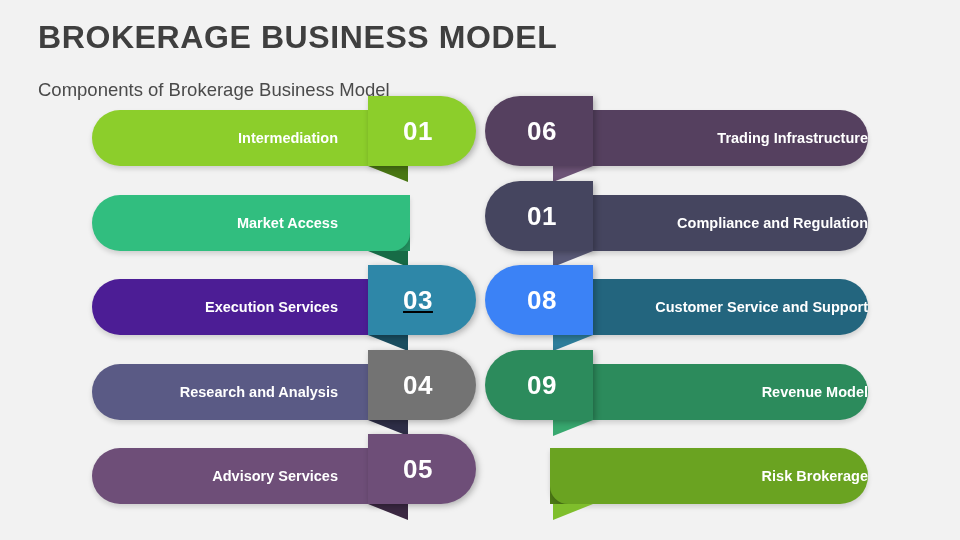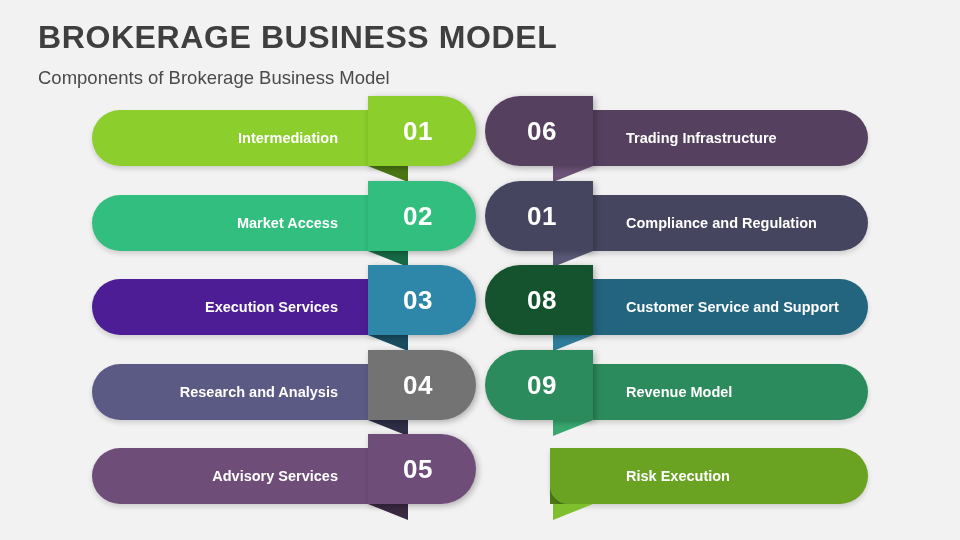--- a/index.html
+++ b/index.html
@@ -34,21 +34,21 @@
     font-weight: bold;
     color: #3f3f3f;
     letter-spacing: 0.6px;
     line-height: 42px;
     white-space: nowrap;
   }
   #subtitle {
     font-size: 18.5px;
     color: #4a4a4a;
     line-height: 26px;
-    margin-top: 7px;
+    margin-top: 19px;
     white-space: nowrap;
   }
 
   
   .row {
     position: absolute;
     height: 64px;
   }
   .row.left  { left: 92px;  width: 383px; }
   .row.right { left: 485px; width: 383px; }
@@ -71,21 +71,21 @@
     justify-content: flex-end;
     padding-right: 72px;
     box-shadow: 0 3px 5px rgba(0,0,0,0.14);
   }
   .row.right .bar {
     left: 65px;
     right: 0;
     border-top-right-radius: 28px;
     border-bottom-right-radius: 28px;
     border-bottom-left-radius: 18px;
-    justify-content: flex-start;
+    justify-content: flex-end;
     padding-left: 76px;
     box-shadow: 0 3px 5px rgba(0,0,0,0.14);
   }
 
   
   .overlap {
     position: absolute;
     top: 14px;
     height: 56px;
     width: 78px;
@@ -173,31 +173,28 @@
         <div class="badge" style="background: rgb(140, 206, 43);">
           <span class="badge-num">01</span>
         </div>
       </div>
       <div class="row left" style="top: 181px;">
         <div class="overlap" style="background: rgb(35, 145, 96);"></div>
         <div class="bar" style="background: rgb(49, 190, 127);">
           <div class="bar-label">Market Access</div>
         </div>
         <div class="fold" style="background: rgb(23, 107, 70);"></div>
-        <div class="badge" style="background: rgb(49, 190, 127);">
-          <span class="badge-num">02</span>
-        </div>
       </div>
       <div class="row left" style="top: 265px;">
         <div class="overlap" style="background: rgb(37, 106, 130);"></div>
         <div class="bar" style="background: #4c1d95;">
           <div class="bar-label">Execution Services</div>
         </div>
         <div class="fold" style="background: rgb(26, 77, 96);"></div>
-        <div class="badge" style="background: rgb(46, 135, 168);">
+        <div class="badge" style="background: rgb(46, 135, 168); text-decoration: underline;">
           <span class="badge-num">03</span>
         </div>
       </div>
       <div class="row left" style="top: 350px;">
         <div class="overlap" style="background: rgb(67, 67, 101);"></div>
         <div class="bar" style="background: rgb(90, 90, 133);">
           <div class="bar-label">Research and Analysis</div>
         </div>
         <div class="fold" style="background: rgb(46, 46, 71);"></div>
         <div class="badge" style="background: #737373;">
@@ -233,36 +230,36 @@
         <div class="badge" style="background: rgb(69, 69, 95);">
           <span class="badge-num">01</span>
         </div>
       </div>
       <div class="row right" style="top: 265px;">
         <div class="overlap" style="background: rgb(22, 75, 96);"></div>
         <div class="bar" style="background: rgb(35, 101, 126);">
           <div class="bar-label">Customer Service and Support</div>
         </div>
         <div class="fold" style="background: rgb(46, 126, 155);"></div>
-        <div class="badge" style="background: #14532d;">
+        <div class="badge" style="background: #3b82f6;">
           <span class="badge-num">08</span>
         </div>
       </div>
       <div class="row right" style="top: 350px;">
         <div class="overlap" style="background: rgb(28, 105, 66);"></div>
         <div class="bar" style="background: rgb(44, 139, 92);">
           <div class="bar-label">Revenue Model</div>
         </div>
         <div class="fold" style="background: rgb(56, 168, 111);"></div>
         <div class="badge" style="background: rgb(44, 139, 92);">
           <span class="badge-num">09</span>
         </div>
       </div>
       <div class="row right" style="top: 434px;">
         <div class="overlap" style="background: rgb(78, 123, 22);"></div>
         <div class="bar" style="background: rgb(106, 163, 33);">
-          <div class="bar-label">Risk Execution</div>
+          <div class="bar-label">Risk Brokerage</div>
         </div>
         <div class="fold" style="background: rgb(127, 190, 44);"></div>
       </div>
     </div>
 
 </div>
 
 </body></html>

